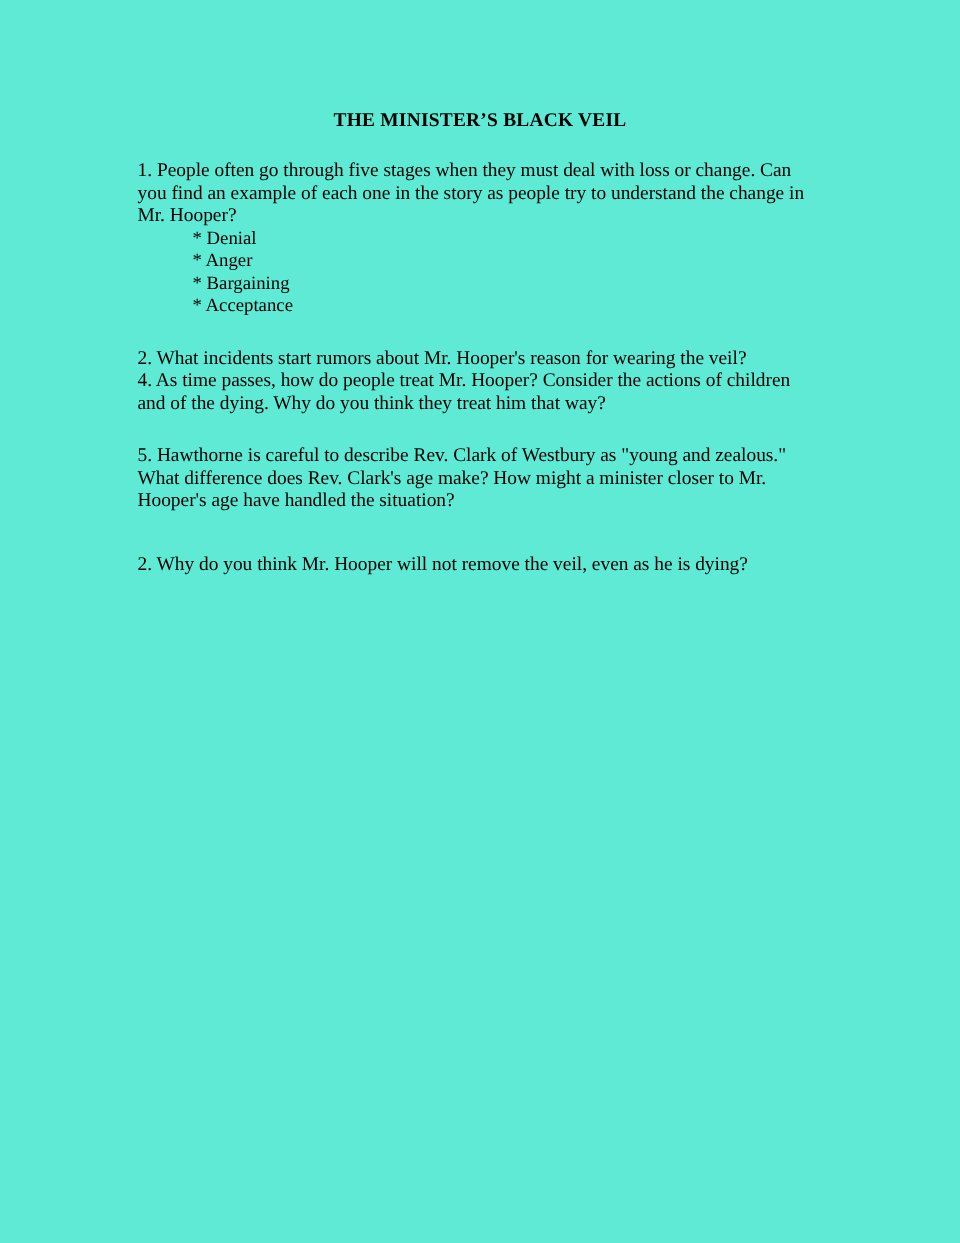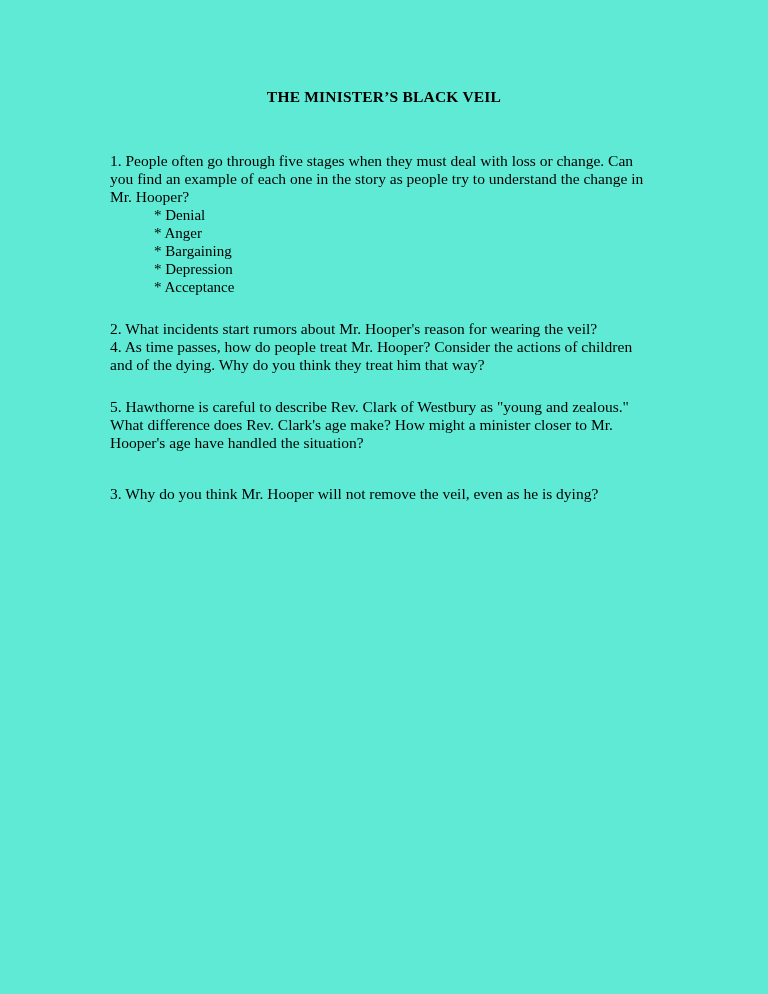--- a/index.html
+++ b/index.html
@@ -39,54 +39,53 @@
   .stage-list {
     margin: 0;
     padding: 0;
     list-style: none;
   }
   .stage-list li {
     padding-left: 44px;
     font-size: 15px;
     line-height: 18px;
   }
-  .mt-54 { margin-top: 46px; }
+  .mt-54 { margin-top: 22px; }
   .mt-34 { margin-top: 24px; }
   .mt-36 { margin-top: 36px; }
   .mt-28 { }
   .mt-33 { margin-top: 33px; }
 </style>
 </head>
 <body>
 
 <div class="page">
 
   <h1 class="doc-title">THE MINISTER’S BLACK VEIL</h1>
 
   <section class="question mt-54">
     <p class="q-text">1. People often go through five stages when they must deal with loss or change. Can you find an example of each one in the story as people try to understand the change in Mr. Hooper?</p>
     <ul class="stage-list">
       <li>* Denial</li>
       <li>* Anger</li>
       <li>* Bargaining</li>
-      <li>* Depression</li>
       <li>* Acceptance</li>
     </ul>
   </section>
 
   <section class="question mt-34">
     <p class="q-text">2. What incidents start rumors about Mr. Hooper's reason for wearing the veil?</p>
   </section>
 
 
   <section class="question mt-28">
     <p class="q-text">4. As time passes, how do people treat Mr. Hooper? Consider the actions of children and of the dying. Why do you think they treat him that way?</p>
   </section>
 
   <section class="question mt-34">
     <p class="q-text">5. Hawthorne is careful to describe Rev. Clark of Westbury as "young and zealous." What difference does Rev. Clark's age make? How might a minister closer to Mr. Hooper's age have handled the situation?</p>
   </section>
 
   <section class="question mt-33">
-    <p class="q-text">3. Why do you think Mr. Hooper will not remove the veil, even as he is dying?</p>
+    <p class="q-text">2. Why do you think Mr. Hooper will not remove the veil, even as he is dying?</p>
   </section>
 
 </div>
 
 </body></html>

